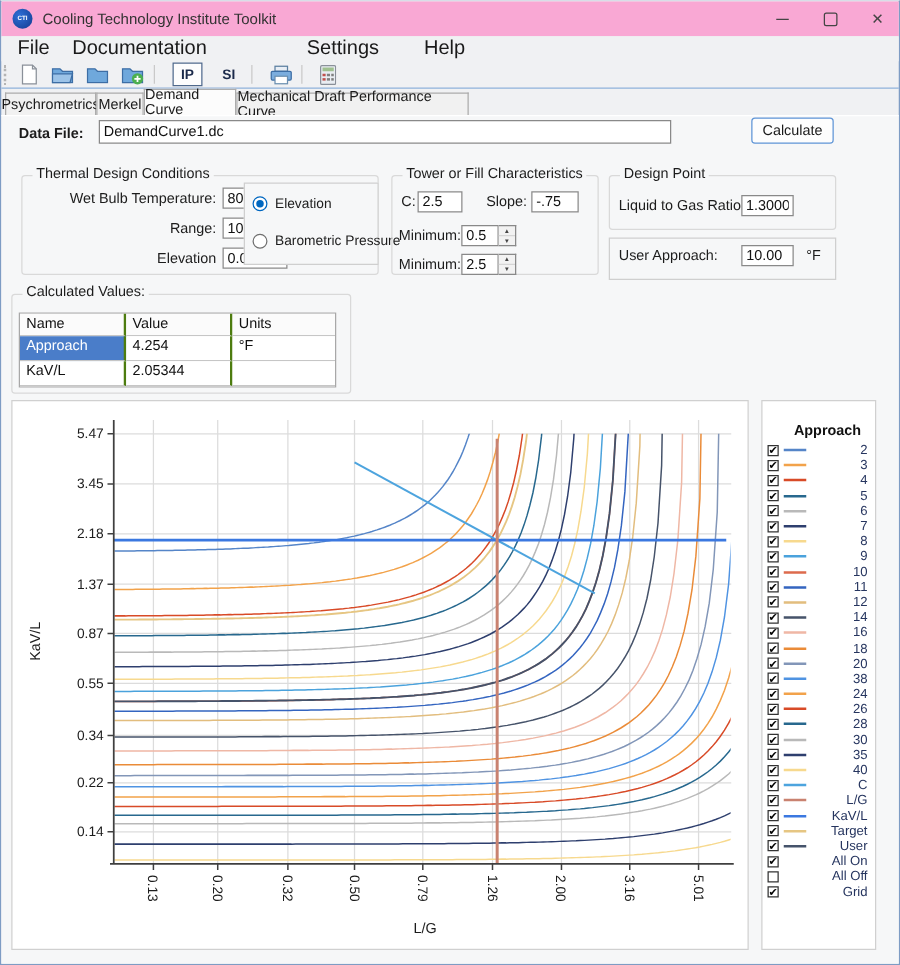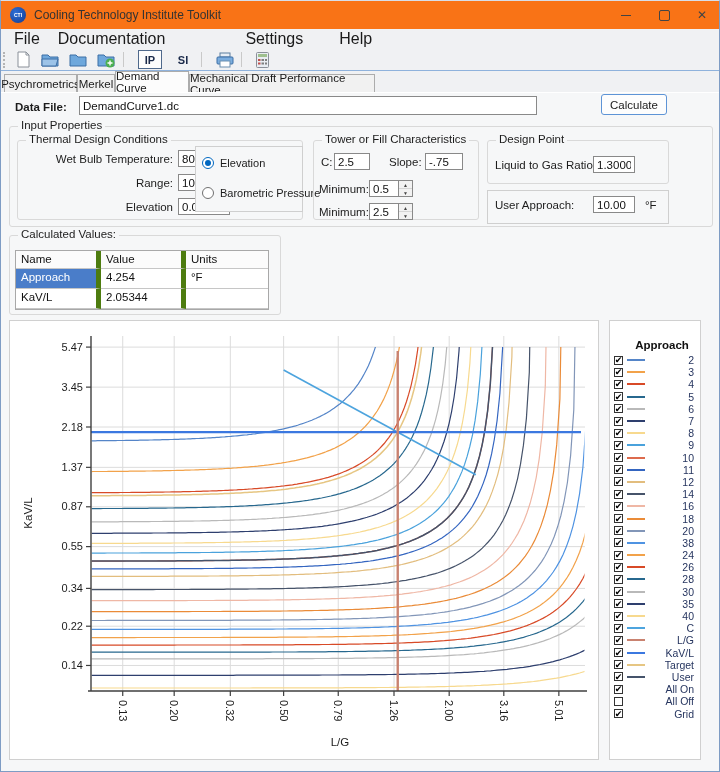--- a/index.html
+++ b/index.html
@@ -1,20 +1,20 @@
 <!DOCTYPE html>
 <html><head>
 <meta charset="utf-8">
 <style>
   * { margin:0; padding:0; box-sizing:border-box; }
   html,body { width:720px; height:772px; font-family:"Liberation Sans",sans-serif; }
   .window { position:relative; width:720px; height:772px; background:#f0f1f3; overflow:hidden;
             border:1px solid #7e9cc4; border-top:1px solid #d8dee8; }
   
-  .titlebar { position:absolute; left:0; top:0; width:720px; height:28px; background:#f97316; display:flex; align-items:center; }
+  .titlebar { position:absolute; left:0; top:0; width:720px; height:28px; background:#f9a8d4; display:flex; align-items:center; }
   .cti-logo { width:16px; height:16px; border-radius:50%; background:radial-gradient(circle at 35% 35%, #2f6fd6, #123a8f); margin-left:9px;
               color:#fff; font-size:5px; font-weight:bold; display:flex; align-items:center; justify-content:center; }
   .title-text { font-size:12px; color:#333; margin-left:8px; }
   .win-btns { position:absolute; right:0; top:0; height:28px; display:flex; }
   .win-btn { width:38px; height:28px; display:flex; align-items:center; justify-content:center; color:#444; font-size:12px; }
   .wb-min::before { content:""; width:10px; height:1px; background:#444; display:block; }
   .wb-max::before { content:""; width:9px; height:9px; border:1px solid #444; border-radius:2px; display:block; }
   
   .menubar { position:absolute; left:0; top:28px; width:720px; height:20px; background:#f0f1f3; display:flex; align-items:center; }
   .menu-item { font-size:16px; color:#1a1a1a; padding:2px 9px; }
@@ -49,21 +49,21 @@
   .radio.checked .rdot { border-color:#0067c0; }
   .radio.checked .rdot::after { content:""; position:absolute; left:2px; top:2px; width:6px; height:6px; border-radius:50%; background:#0067c0; }
   .radio .rlabel { font-size:11px; color:#1c1c1c; white-space:nowrap; }
   .spin { position:absolute; width:14px; height:17px; border:1px solid #898989; border-left:none; background:#f2f2f2;
           display:flex; flex-direction:column; }
   .spin div { flex:1; font-size:5px; color:#444; display:flex; align-items:center; justify-content:center; border-bottom:1px solid #d5d5d5; }
   .spin div:last-child { border-bottom:none; }
   
   .cv-table { position:absolute; left:5px; top:14px; border:1px solid #a8a8a8; background:#fff; font-size:11.5px; }
   .cv-row { display:flex; }
-  .cv-cell { border-right:5px solid #4d7c0f; border-bottom:1px solid #c6c6c6; padding:2px 5px; color:#111; background:#fff; overflow:hidden; }
+  .cv-cell { border-right:2px solid #4d7c0f; border-bottom:1px solid #c6c6c6; padding:2px 5px; color:#111; background:#fff; overflow:hidden; }
   .cv-cell:last-child { border-right:none; }
   .cv-head .cv-cell { background:#fbfbfb; }
   .cv-cell.sel { background:#4a7dc9; color:#fff; }
   
   .chart-panel { position:absolute; left:8px; top:227px; width:590px; height:440px; background:#fff; border:1px solid #d0d0d0; }
   .legend-panel { position:absolute; left:608px; top:227px; width:92px; height:440px; background:#fff; border:1px solid #d0d0d0; }
   .legend-title { text-align:center; font-size:11.5px; font-weight:bold; color:#111; margin-top:18px; padding-left:14px; }
   .lrows { margin-top:3px; }
   .lrow { display:flex; align-items:center; height:12.2px; padding:0 6px 0 4px; }
   .lchk { width:9px; height:9px; border:1px solid #333; background:#fff; font-size:9px; line-height:8px; color:#000;
@@ -153,23 +153,20 @@
     <div class="tab active" style="left:114px; width:74px;">Demand Curve</div>
     <div class="tab" style="left:188px; width:186px;">Mechanical Draft Performance Curve</div>
   </div>
 
   <div class="content">
 
     <div class="lbl" style="left:14px; top:8px;font-weight:bold;">Data File:</div>
     <input class="tbox" style="left: 78px; top: 3px; width: 458px; height: 19px;" value="DemandCurve1.dc">
     <div class="btn" style="left:600px; top:1px; width:66px; height:21px;">Calculate</div>
 
-    <div class="grp" style="left:8px; top:33px; width:704px; height:101px;">
-      <span class="grp-title">Input Properties</span>
-    </div>
 
     <div class="grp" style="left:16px; top:47px; width:286px; height:80px;">
       <span class="grp-title">Thermal Design Conditions</span>
     </div>
     <div class="lbl" style="left:20px; top:60px; width:152px; text-align:right;">Wet Bulb Temperature:</div>
     <input class="tbox" style="left: 177px; top: 57px; width: 52px; height: 17px;" value="80.00">
     <div class="lbl" style="left:239px; top:60px;">°F</div>
     <div class="lbl" style="left:20px; top:84px; width:152px; text-align:right;">Range:</div>
     <input class="tbox" style="left: 177px; top: 81px; width: 52px; height: 17px;" value="10.00">
     <div class="lbl" style="left:239px; top:84px;">°F</div>

